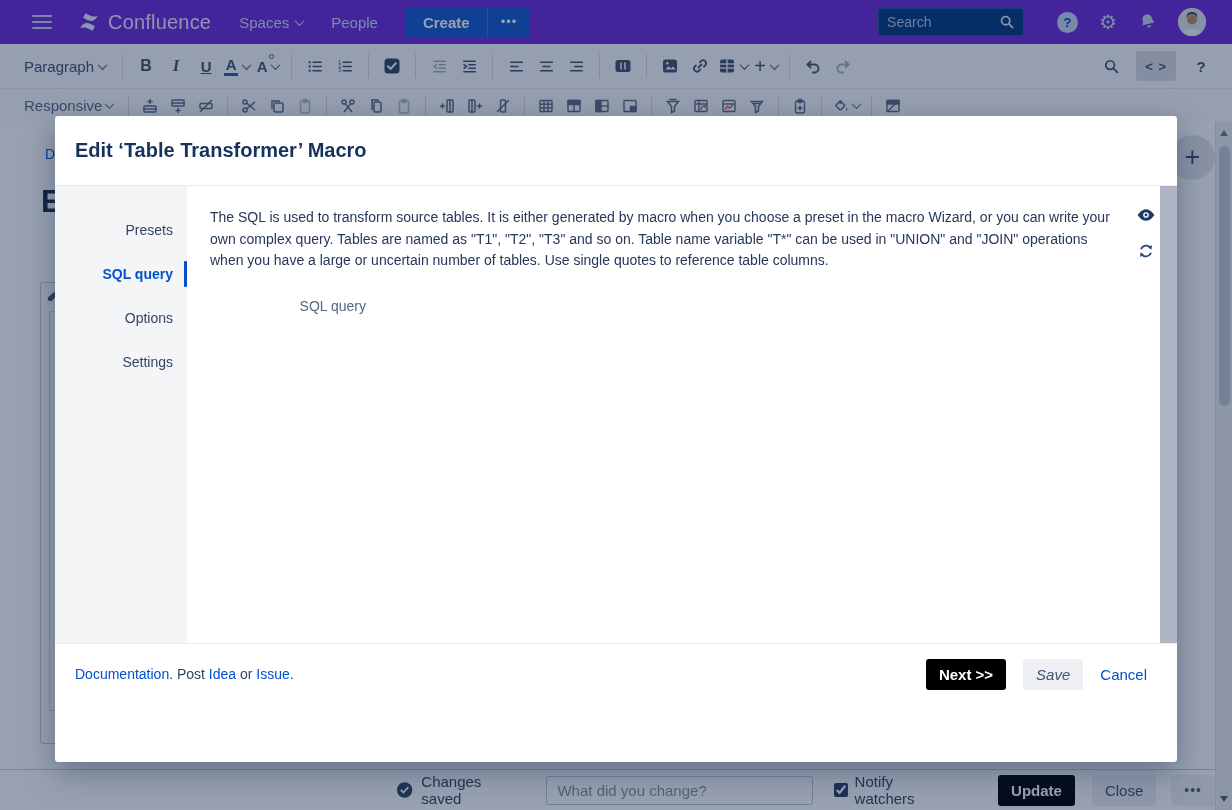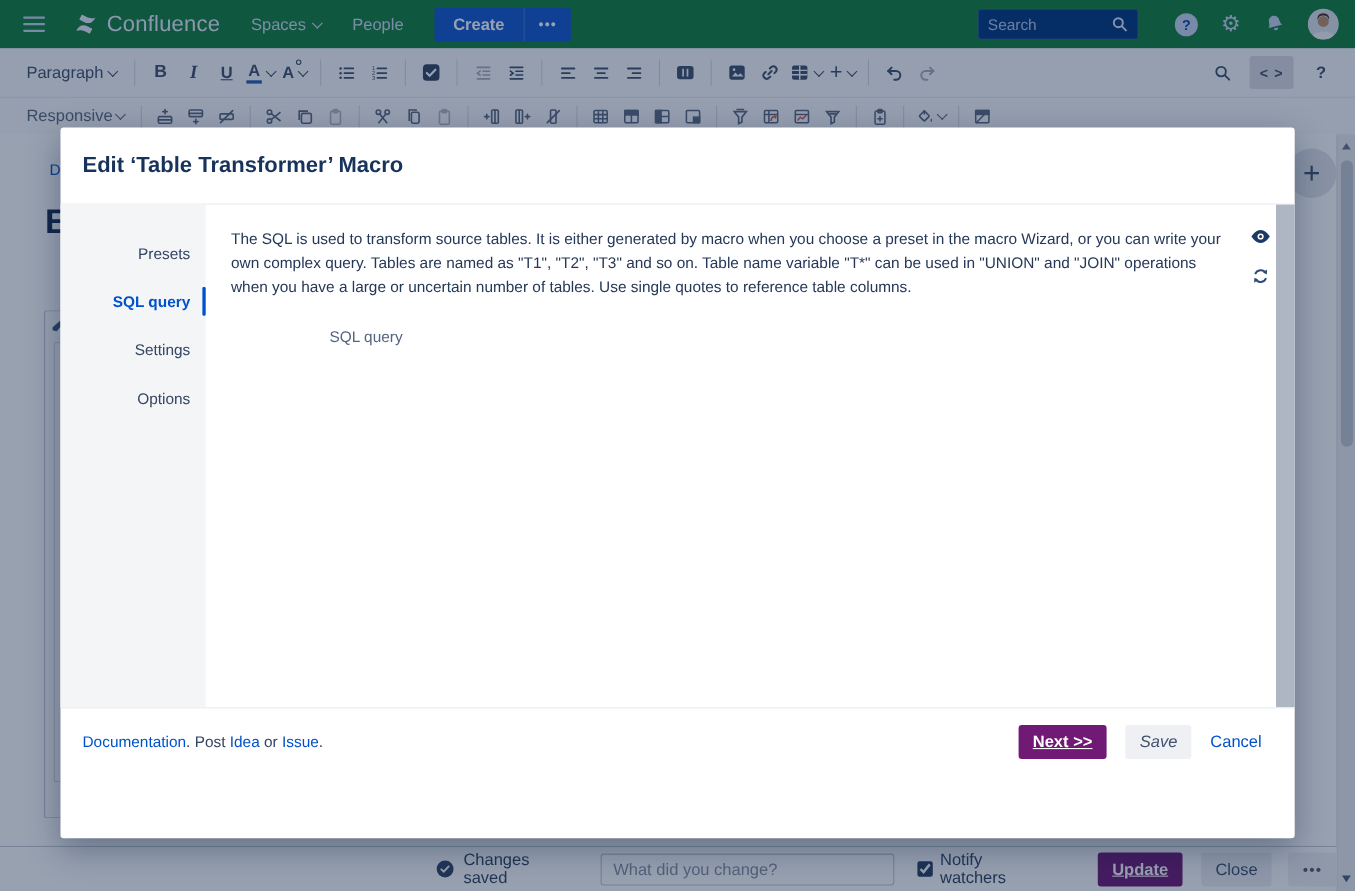--- a/index.html
+++ b/index.html
@@ -1,20 +1,20 @@
 <!DOCTYPE html>
 <html><head>
 <meta charset="utf-8">
 <style>
   * { margin:0; padding:0; box-sizing:border-box; }
   html,body { width:1232px; height:810px; overflow:hidden; font-family:"Liberation Sans",sans-serif; background:#fff; position:relative; }
   svg { display:block; }
 
   
-  .navbar { position:absolute; top:0; left:0; width:1232px; height:44px; background:#15803d; display:flex; align-items:center; padding:0 15px; color:#d8e3f7; z-index:1; }
+  .navbar { position:absolute; top:0; left:0; width:1232px; height:44px; background:#6d28d9; display:flex; align-items:center; padding:0 26px; color:#d8e3f7; z-index:1; }
   .nav-burger { width:20px; display:flex; flex-direction:column; gap:4px; margin-left:6px; cursor:pointer; }
   .nav-burger i { display:block; height:2px; background:#c8d6ef; border-radius:1px; }
   .nav-logo { margin-left:26px; }
   .nav-brand { font-size:20px; font-weight:500; color:#e8eef9; margin-left:8px; letter-spacing:.2px; }
   .nav-item { font-size:15px; color:#cfdcf3; margin-left:28px; display:flex; align-items:center; gap:7px; cursor:pointer; }
   .chev { width:7px; height:7px; border-right:1.8px solid currentColor; border-bottom:1.8px solid currentColor; transform:rotate(45deg) translate(-1px,-1px); display:inline-block; }
   .nav-create-group { display:flex; margin-left:28px; background:#1558CE; border-radius:3px; overflow:hidden; }
   .nav-create { padding:7px 17px; font-size:15px; font-weight:600; color:#fff; cursor:pointer; }
   .nav-more { padding:7px 13px; font-size:13px; color:#fff; border-left:1px solid rgba(255,255,255,.18); cursor:pointer; letter-spacing:1px; }
   .nav-search { margin-left:auto; width:146px; height:28px; background:#053a80; border:1px solid rgba(255,255,255,.14); border-radius:3px; display:flex; align-items:center; padding:0 8px; }
@@ -59,21 +59,21 @@
   .thumb { width:11px; height:260px; background:#c3c9d2; border-radius:5px; margin-top:10px; cursor:pointer; }
 
   
   .bottombar { position:absolute; left:0; bottom:0; width:1215px; height:41px; background:#fff; border-top:1px solid #c8cdd4; display:flex; align-items:center; padding-left:396px; z-index:1; }
   .status { display:flex; align-items:center; gap:8px; color:#344563; font-size:15px; }
   .change-input { width:276px; height:29px; margin-left:25px; border:1px solid #c1c7d0; border-radius:3px; padding:0 10px; font-size:15px; font-family:inherit; color:#344563; background:#fff; outline:none; }
   .change-input::placeholder { color:#8993a4; }
   .notify { display:flex; align-items:center; gap:7px; margin-left:21px; color:#344563; font-size:15px; }
   .notify input { width:14px; height:14px; accent-color:#2a4365; }
   .btn { border:none; border-radius:3px; font-family:inherit; font-size:14px; height:31px; padding:0 13px; cursor:pointer; }
-  .btn-primary { background:#701a75; color:#fff; font-weight:700;text-decoration:underline; }
+  .btn-primary { background:#000000; color:#fff; font-weight:700; }
   .btn-subtle { background:#eef0f3; color:#42526E; }
   .update-btn { margin-left:45px; font-size:15px; }
   .close-btn { margin-left:17px; font-size:15px; }
   .more-btn { margin-left:15px; letter-spacing:1px; color:#505f79; background:#f1f2f4; }
 
   
   .overlay { position:absolute; inset:0; background:rgba(9,30,66,.42); z-index:5; }
   .modal { position:absolute; left:55px; top:116px; width:1122px; height:646px; background:#fff; border-radius:3px; box-shadow:0 10px 30px rgba(9,30,66,.35); z-index:10; display:flex; flex-direction:column; }
   .modal-header { flex:none; height:70px; display:flex; align-items:center; padding:0 20px; border-bottom:1px solid #e9ebee; }
   .modal-title { font-size:20px; font-weight:600; color:#17335c; }
@@ -528,24 +528,24 @@
   <div class="modal-body">
     <div class="m-sidebar">
       <div class="m-tab">
           <span>Presets</span>
         </div>
       <div class="m-tab active">
           <span>SQL query</span>
           <span class="tabbar"></span>
         </div>
       <div class="m-tab">
-          <span>Settings</span>
+          <span>Options</span>
         </div>
       <div class="m-tab">
-          <span>Options</span>
+          <span>Settings</span>
         </div>
     </div>
     <div class="m-content">
       <p class="m-desc">The SQL is used to transform source tables. It is either generated by macro when you choose a preset in the macro Wizard, or you can write your own complex query. Tables are named as "T1", "T2", "T3" and so on. Table name variable "T*" can be used in "UNION" and "JOIN" operations when you have a large or uncertain number of tables. Use single quotes to reference table columns.</p>
       <div class="form-row">
         <label class="f-label">SQL query</label>
       </div>
     </div>
     <div class="m-gutter">
       <span class="g-ic">

